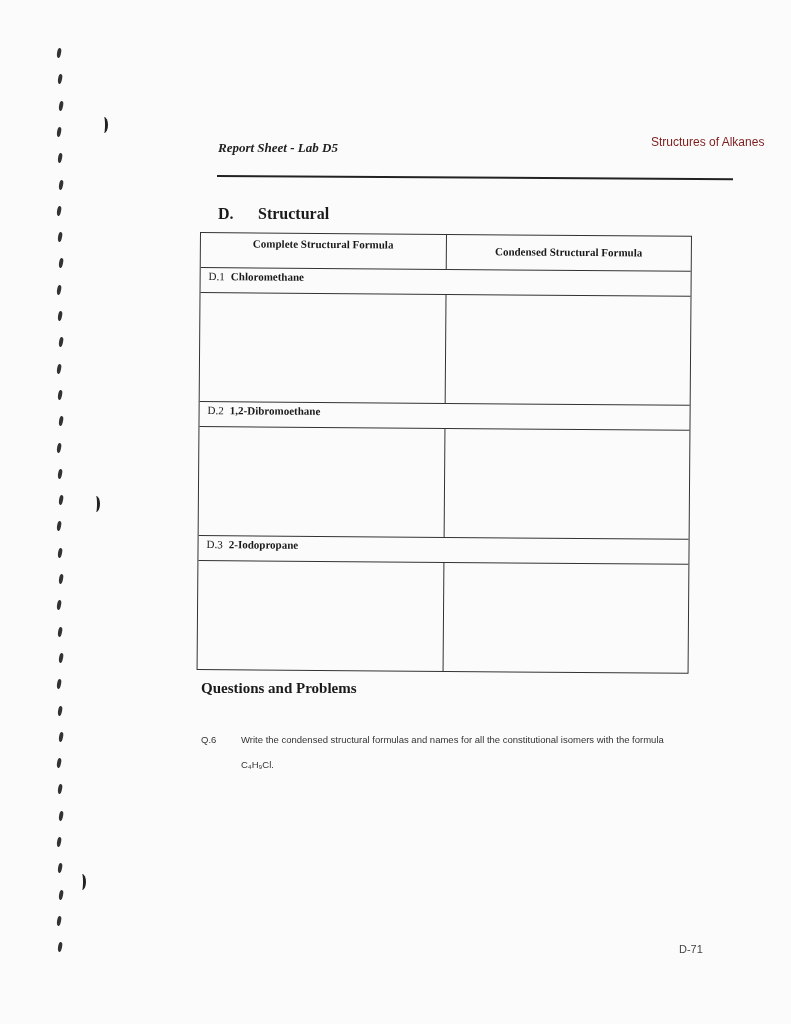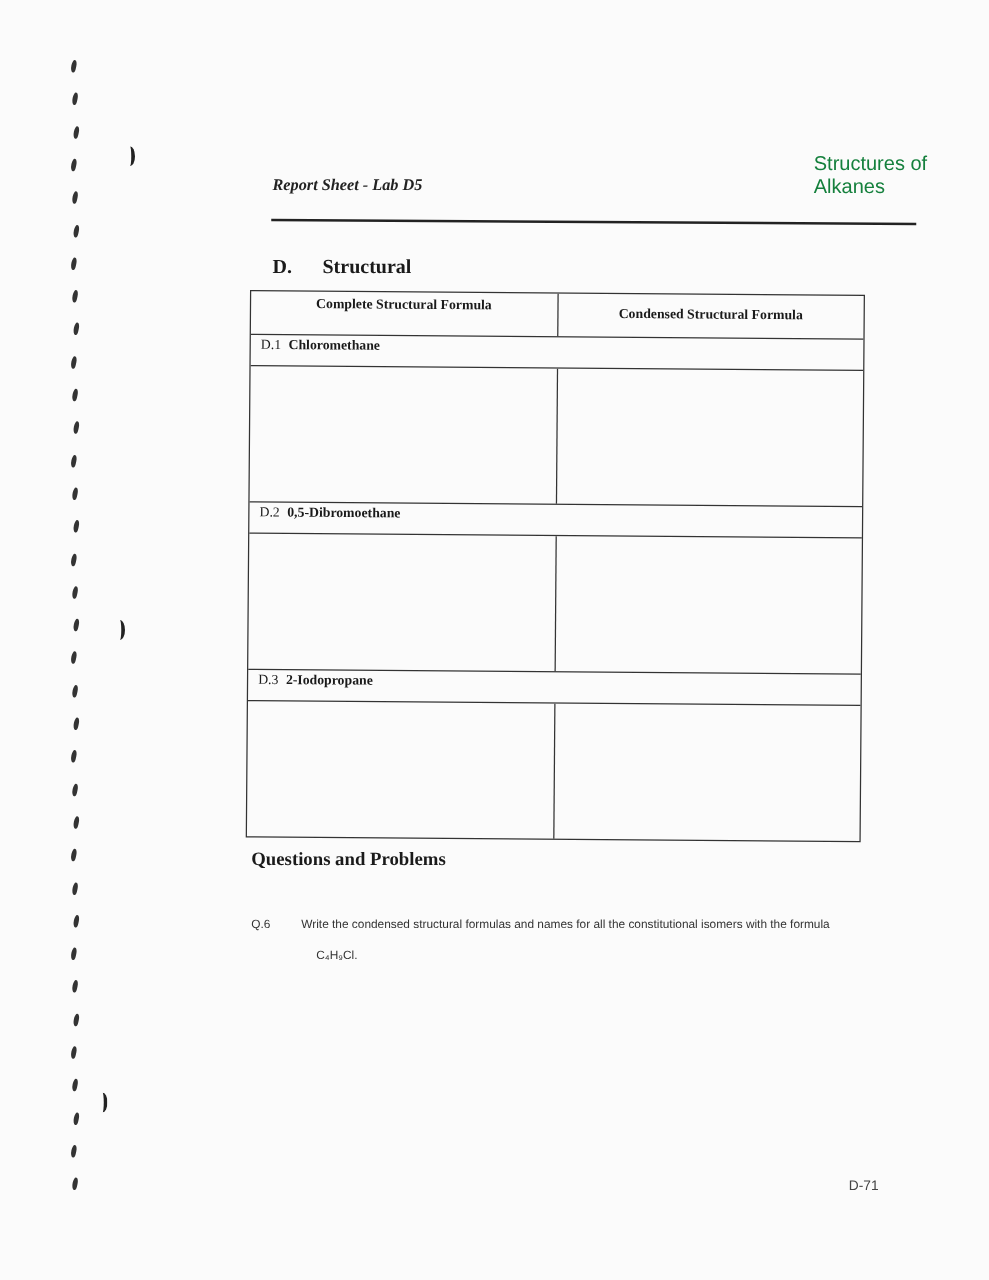--- a/index.html
+++ b/index.html
@@ -1,39 +1,39 @@
 <!DOCTYPE html>
 <html><head>
 <meta charset="utf-8">
 <style>
   html, body { margin:0; padding:0; }
   body { width:791px; height:1024px; background:#fbfbfb; position:relative; overflow:hidden; font-family:"Liberation Serif", serif; color:#1a1a1a; }
   .mark { position:absolute; width:4px; height:10px; background:#333; border-radius:50% 50% 40% 60%; transform:rotate(12deg); }
   .bigmark { position:absolute; width:5px; height:16px; border-right:3px solid #222; border-radius:0 50% 50% 0; }
-  .running-head { position:absolute; left:651px; top:123px; font-family:"Liberation Sans", sans-serif; font-size:16px; color:#15803d; }
+  .running-head { position:absolute; left:651px; top:135px; font-family:"Liberation Sans", sans-serif; font-size:12px; color:#7f1d1d; }
   .title { position:absolute; left:218px; top:140px; font-style:italic; font-weight:bold; font-size:13px; color:#222; }
   .rule { position:absolute; left:217px; top:175px; width:516px; height:2px; background:#222; transform:rotate(0.35deg); transform-origin:left; }
   .section { position:absolute; left:218px; top:205px; font-weight:bold; font-size:16px; }
   .section .letter { display:inline-block; width:40px; }
   .table { position:absolute; left:200px; top:232px; width:490px; transform:rotate(0.45deg); transform-origin:left top; border:1px solid #333; }
   .hdr { display:flex; height:34px; border-bottom:1px solid #333; }
   .hdr div { flex:1; font-size:11px; font-weight:bold; text-align:center; padding-top:4px; }
   .hdr div:first-child { border-right:1px solid #333; }
   .hdr div:last-child { padding-top:10px; }
   .label-row { height:25px; border-bottom:1px solid #333; font-size:11px; padding:2px 0 0 8px; box-sizing:border-box; }
   .label-row .num { font-weight:normal; margin-right:6px; }
   .label-row .name { font-weight:bold; }
   .ans-row { display:flex; height:108px; border-bottom:1px solid #333; }
   .ans-row:last-child { border-bottom:none; }
   .ans-row div { flex:1; }
   .ans-row div:first-child { border-right:1px solid #333; }
   .qheading { position:absolute; left:201px; top:680px; font-weight:bold; font-size:15px; }
   .q { position:absolute; left:201px; top:709px; font-family:"Liberation Sans", sans-serif; font-size:9.5px; color:#333; width:520px; }
   .q .qnum { display:inline-block; width:40px;margin-top:25px; }
-  .q .formula { margin-left:52px; display:block; margin-top:14px; }
+  .q .formula { margin-left:40px; display:block; margin-top:14px; }
   .pagenum { position:absolute; left:679px; top:943px; font-family:"Liberation Sans", sans-serif; font-size:11px; color:#444; }
 </style>
 </head>
 <body>
 
 <div id="marks">
     <div class="mark" style="left: 57px; top: 48px;"></div>
     <div class="mark" style="left: 58px; top: 74.3px;"></div>
     <div class="mark" style="left: 59px; top: 100.6px;"></div>
     <div class="mark" style="left: 57px; top: 126.9px;"></div>
@@ -84,21 +84,21 @@
 <div class="table">
   <div class="hdr">
     <div>Complete Structural Formula</div>
     <div>Condensed Structural Formula</div>
   </div>
   <div class="label-row"><span class="num">D.1</span><span class="name">Chloromethane</span></div>
   <div class="ans-row">
       <div></div>
       <div></div>
     </div>
-  <div class="label-row"><span class="num">D.2</span><span class="name">0,5-Dibromoethane</span></div>
+  <div class="label-row"><span class="num">D.2</span><span class="name">1,2-Dibromoethane</span></div>
   <div class="ans-row">
       <div></div>
       <div></div>
     </div>
   <div class="label-row"><span class="num">D.3</span><span class="name">2-Iodopropane</span></div>
   <div class="ans-row">
       <div></div>
       <div></div>
     </div>
 </div>

